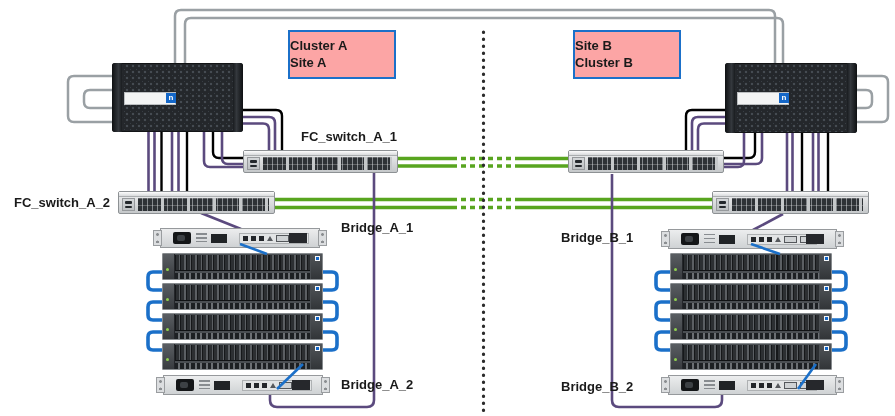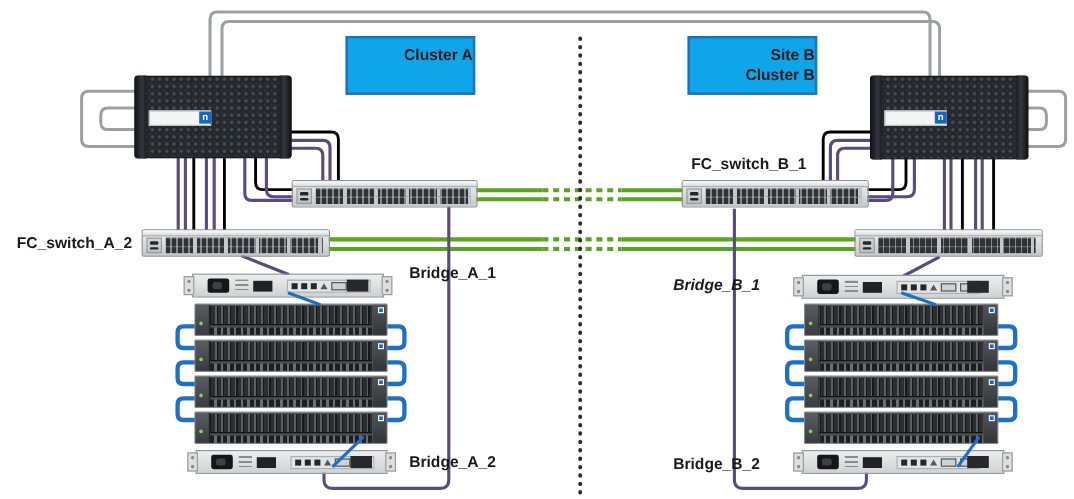--- a/index.html
+++ b/index.html
@@ -75,22 +75,22 @@
   .bay-top{height:15px;border-bottom:1px solid #101214;
     background:repeating-linear-gradient(90deg,#16181a 0 1px,#2c2f32 1px 4px,#5b5f63 4px 5.5px);}
   .bay-bot{margin-top:1.5px;height:6.5px;
     background:repeating-linear-gradient(90deg,#1d2023 0 3.5px,#6b6f73 3.5px 5.5px);}
   .cap{position:absolute;right:0;top:0;bottom:0;width:11px;background:linear-gradient(#515559,#323538);}
   .nlq{position:absolute;right:2px;top:2px;width:5px;height:5px;background:#f5f6f7;}
   .nlq::after{content:"";position:absolute;left:1px;top:1px;width:3px;height:3px;background:#1467c8;}
 
   
   .dev-label{position:absolute;z-index:5;font-weight:bold;font-size:13px;color:var(--ink);white-space:nowrap;}
-  .cluster-box{position:absolute;z-index:3;border:2.5px solid var(--c-boxblue);background:#0ea5e9;
-    text-align:right;font-weight:bold;font-size:13px;color:var(--ink);padding-top:5px;line-height:17px;}
+  .cluster-box{position:absolute;z-index:3;border:2.5px solid var(--c-boxblue);background:#fca5a5;
+    text-align:left;font-weight:bold;font-size:13px;color:var(--ink);padding-top:5px;line-height:17px;}
 </style>
 </head>
 <body>
 
 <div class="canvas">
 
   <svg class="cables" width="895" height="416" viewBox="0 0 895 416">
 
     <path class="k-gray" d="M175 64 L175 16 Q175 10 181 10 L769 10 Q775 10 775 16 L775 64"></path>
     <path class="k-gray" d="M185 64 L185 24 Q185 18 191 18 L777 18 Q783 18 783 24 L783 64"></path>
@@ -384,31 +384,32 @@
           <div class="bay-bot"></div>
         </div>
         <div class="cap">
           <i class="nlq"></i>
         </div>
       </div>
     </div>
 
   <div class="cluster-box" style="left:288px;top:30px;width:104px;height:40px;">
     <div>Cluster A</div>
+    <div>Site A</div>
   </div>
   <div class="cluster-box" style="left:573px;top:30px;width:104px;height:40px;">
     <div>Site B</div>
     <div>Cluster B</div>
   </div>
 
+  <div class="dev-label" style="left:285px;top:129px;width:128px;text-align:center;">FC_switch_A_1</div>
   <div class="dev-label" style="left:14px;top:195px;">FC_switch_A_2</div>
-  <div class="dev-label" style="left:560px;top:129px;width:128px;text-align:center;">FC_switch_B_1</div>
   <div class="dev-label" style="left:341px;top:220px;">Bridge_A_1</div>
   <div class="dev-label" style="left:341px;top:377px;">Bridge_A_2</div>
-  <div class="dev-label" style="left:561px;top:230px;font-style:italic;">Bridge_B_1</div>
+  <div class="dev-label" style="left:561px;top:230px;">Bridge_B_1</div>
   <div class="dev-label" style="left:561px;top:379px;">Bridge_B_2</div>
 
   <svg class="cables-top" width="895" height="416" viewBox="0 0 895 416">
     <path class="k-blue thin" d="M240 244 L267 254"></path>
     <path class="k-blue thin" d="M303 364 L277 389"></path>
     <path class="k-blue thin" d="M751 244 L780 254"></path>
     <path class="k-blue thin" d="M816 364 L798 389"></path>
   </svg>
 </div>
 

